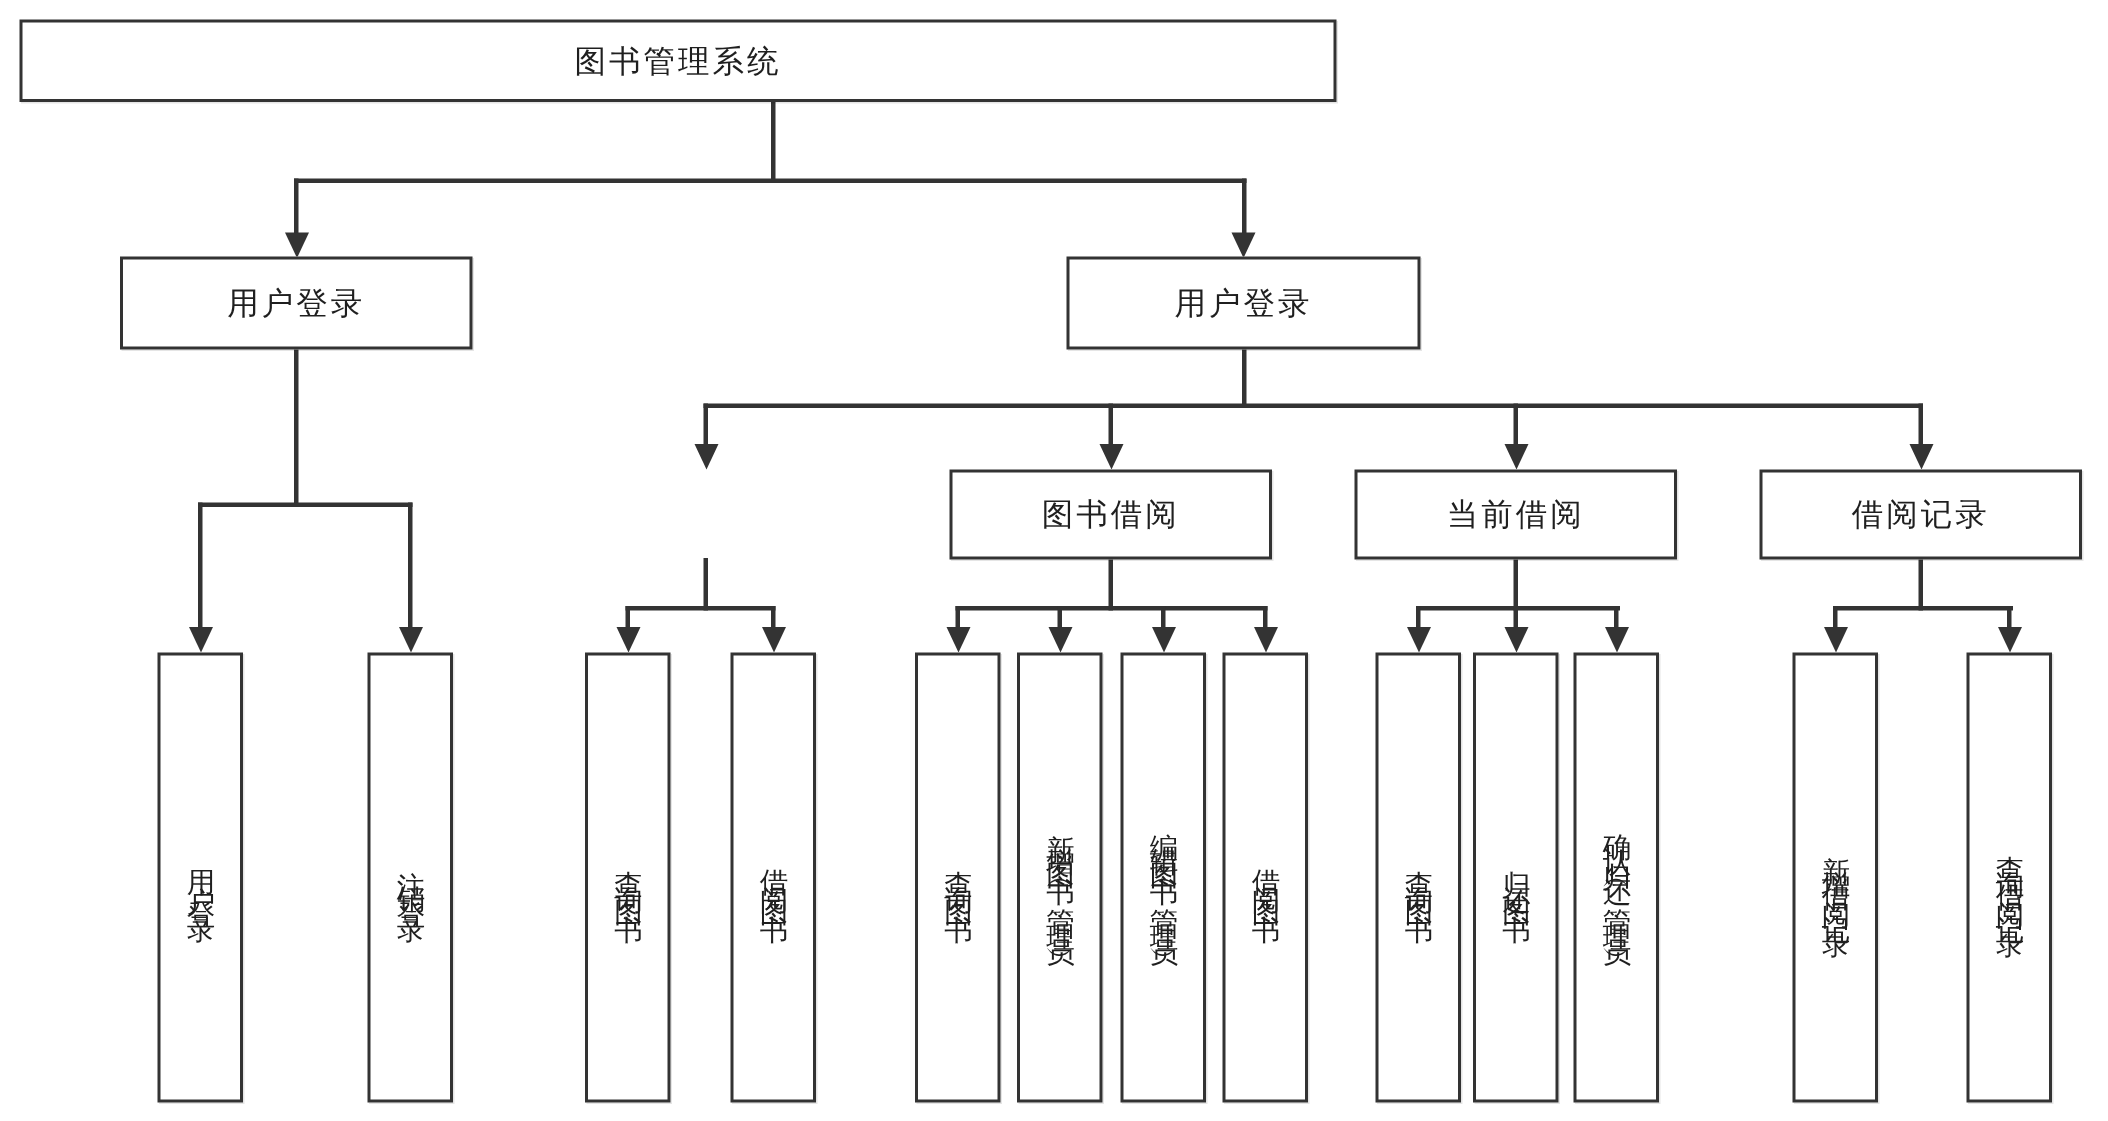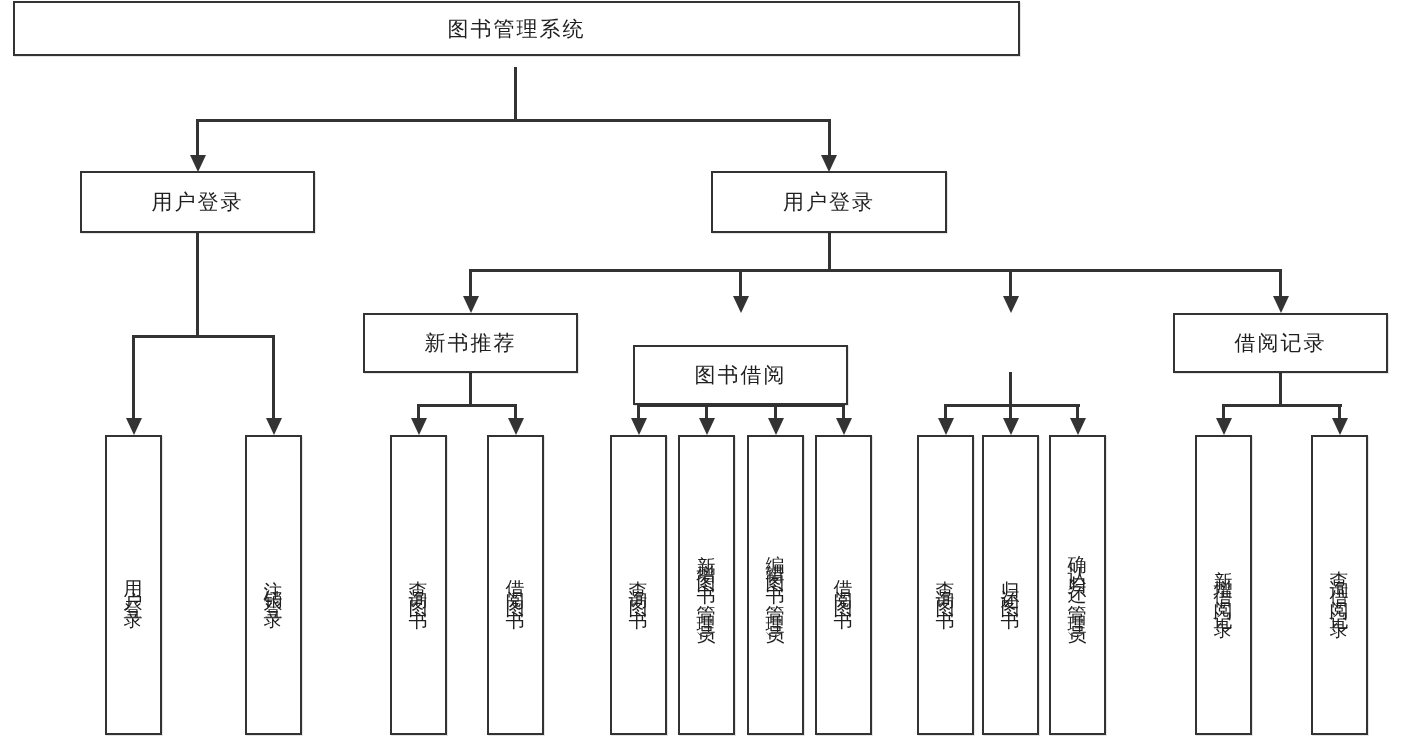--- a/index.html
+++ b/index.html
@@ -109,36 +109,36 @@
   <div class="line" style="left:1076px;top:404px;width:3px;height:17px;"></div>
   <div class="arrow" style="left:1070px;top:418px;"></div>
 
   <div class="line" style="left:1279px;top:372px;width:3px;height:35px;"></div>
   <div class="line" style="left:1222px;top:404px;width:120px;height:3px;"></div>
   <div class="line" style="left:1222px;top:404px;width:3px;height:17px;"></div>
   <div class="arrow" style="left:1216px;top:418px;"></div>
   <div class="line" style="left:1338px;top:404px;width:3px;height:17px;"></div>
   <div class="arrow" style="left:1332px;top:418px;"></div>
 
-  <div class="node" style="left:13px;top:1px;width:1007px;height:55px;">
+  <div class="node" style="left:13px;top:13px;width:878px;height:55px;">
     <span>图书管理系统</span>
   </div>
 
   <div class="node" style="left:80px;top:171px;width:235px;height:62px;">
     <span>用户登录</span>
   </div>
   <div class="node" style="left:711px;top:171px;width:236px;height:62px;">
     <span>用户登录</span>
   </div>
 
-  <div class="node" style="left:363px;top:313px;width:215px;height:60px;">
-    <span>新书推荐</span>
+  <div class="node" style="left:633px;top:313px;width:215px;height:60px;">
+    <span>图书借阅</span>
   </div>
-  <div class="node" style="left:633px;top:313px;width:215px;height:60px;margin-top:32px;">
-    <span>图书借阅</span>
+  <div class="node" style="left:903px;top:313px;width:215px;height:60px;">
+    <span>当前借阅</span>
   </div>
   <div class="node" style="left:1173px;top:313px;width:215px;height:60px;font-family:Liberation Serif, serif;">
     <span>借阅记录</span>
   </div>
 
   <div class="node leaf" style="left:105px;top:435px;width:57px;height:300px;">
     <span class="vtext">用户登录</span>
   </div>
   <div class="node leaf" style="left:245px;top:435px;width:57px;height:300px;">
     <span class="vtext">注销登录</span>

